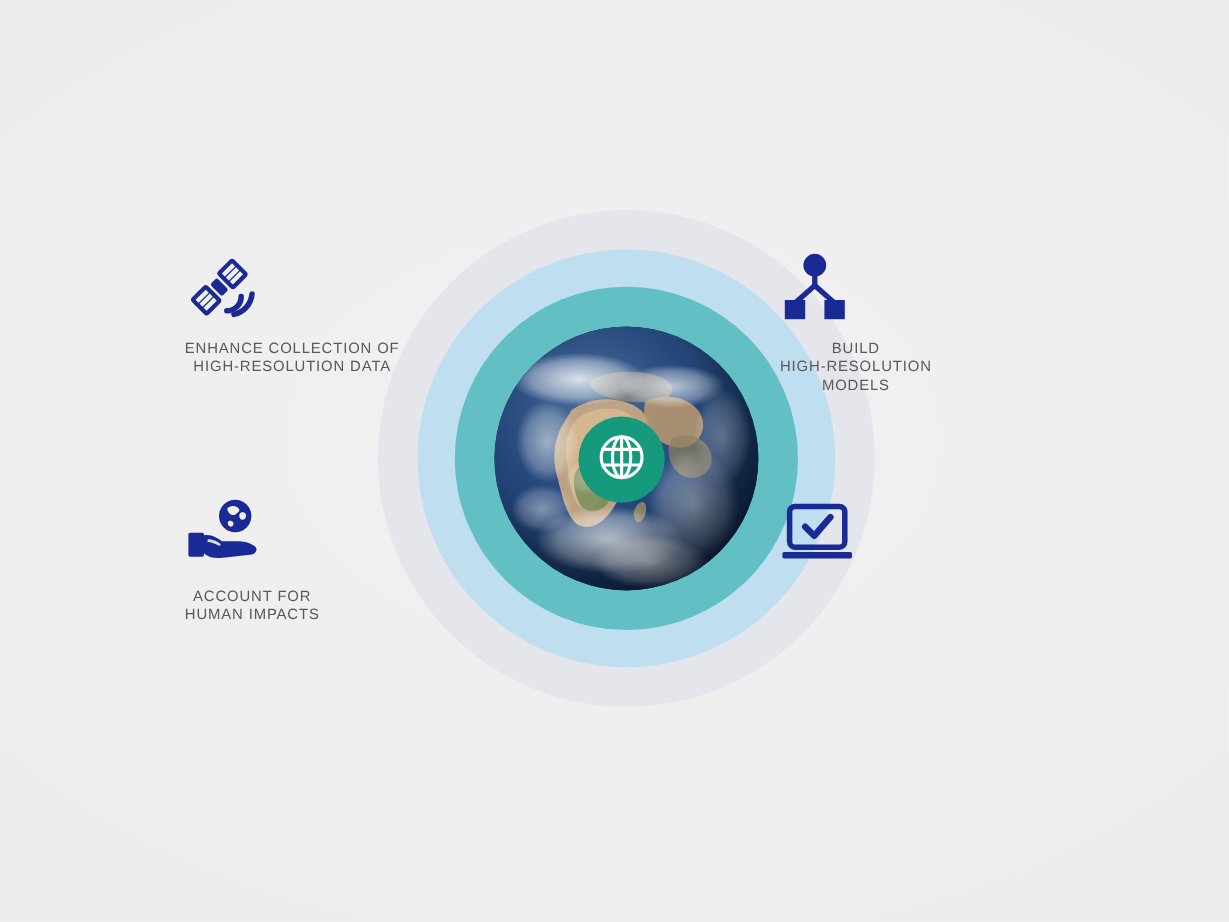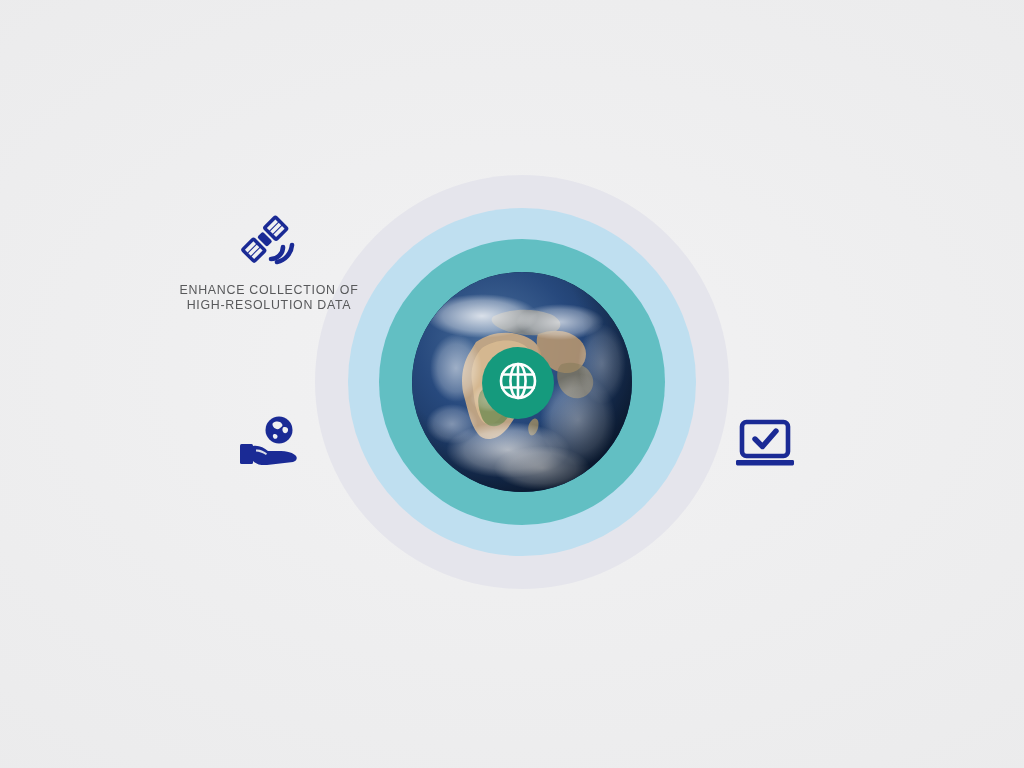--- a/index.html
+++ b/index.html
@@ -78,21 +78,21 @@
     display: flex;
     align-items: center;
     justify-content: center;
   }
 
   
   .item {
     position: absolute;
     display: flex;
     flex-direction: column;
-    align-items: center;
+    align-items: flex-start;
     width: 230px;
   }
   .item-icon {
     display: flex;
     align-items: center;
     justify-content: center;
     height: 66px;
   }
   .item-label {
     margin-top: 12px;
@@ -225,39 +225,58 @@
         <g fill="none" stroke="#1a2a95" stroke-width="4.6" stroke-linecap="round">
           <path d="M35 52 A12 12 0 0 0 47 40"></path>
           <path d="M41 55 A19 19 0 0 0 56 38"></path>
         </g>
       </svg>
     </div>
     <div class="item-label">ENHANCE COLLECTION OF
 HIGH-RESOLUTION DATA</div>
   </div>
 
+  <div class="item" id="item-build">
+    <div class="item-icon">
+      <svg width="58" height="60" viewBox="0 0 58 60" xmlns="http://www.w3.org/2000/svg">
+        <g stroke="#1a2a95" stroke-width="4.4" fill="none">
+          <line x1="29" y1="19" x2="29" y2="30"></line>
+          <line x1="29" y1="30" x2="13" y2="44"></line>
+          <line x1="29" y1="30" x2="45" y2="44"></line>
+        </g>
+        <circle cx="29" cy="13" r="9.5" fill="#1a2a95"></circle>
+        <rect x="4" y="42" width="17" height="16" fill="#1a2a95"></rect>
+        <rect x="37" y="42" width="17" height="16" fill="#1a2a95"></rect>
+      </svg>
+    </div>
+    <div class="item-label">BUILD
+HIGH-RESOLUTION
+MODELS</div>
+  </div>
 
   <div class="item" id="item-account">
     <div class="item-icon">
       <svg width="64" height="60" viewBox="0 0 64 60" xmlns="http://www.w3.org/2000/svg">
 
         <circle cx="42" cy="15" r="13.5" fill="#1a2a95"></circle>
         <g fill="#f0f0f1">
           <path d="M36 8 C39 6, 43 6, 45 9 C46.5 11, 44 12, 42.5 13.5 C41 15, 38 14, 36.5 12 C35.5 10.5, 35 9, 36 8 Z"></path>
           <path d="M47 12 C49.5 11.5, 51.5 13, 51 15.5 C50.5 18, 48 19, 46.5 17.5 C45 16, 45 12.5, 47 12 Z"></path>
           <path d="M37 19 C39 18.5, 41 20, 40.5 22 C40 24, 37.5 24.5, 36.5 23 C35.5 21.5, 35.5 19.5, 37 19 Z"></path>
         </g>
 
         <rect x="3" y="29" width="13" height="20" rx="1.5" fill="#1a2a95"></rect>
 
         <path d="M16 31 C22 30, 27 33, 31 36 L44 36 C49 36, 54 37, 58 40
                  C61 42, 60 46, 56 47 L30 50 C24 50.5, 19 49, 16 46 Z" fill="#1a2a95"></path>
         <path d="M19 34.5 C23 34, 27 36, 30 38.5 L29 40 C25.5 38, 22 36.6, 19 36.6 Z" fill="#f0f0f1" opacity="0.9"></path>
       </svg>
     </div>
+    <div class="item-label">ACCOUNT FOR
+HUMAN IMPACTS</div>
   </div>
 
   <div class="item" id="item-scale">
     <div class="item-icon">
       <svg width="62" height="56" viewBox="0 0 62 56" xmlns="http://www.w3.org/2000/svg">
         <rect x="8" y="5" width="46" height="34" rx="4.5" fill="none" stroke="#1a2a95" stroke-width="4.6"></rect>
         <path d="M21 22 L28.5 29.5 L42 14" fill="none" stroke="#1a2a95" stroke-width="5.4" stroke-linecap="round" stroke-linejoin="round"></path>
         <rect x="2" y="43" width="58" height="5.4" rx="1.4" fill="#1a2a95"></rect>
       </svg>
     </div>

